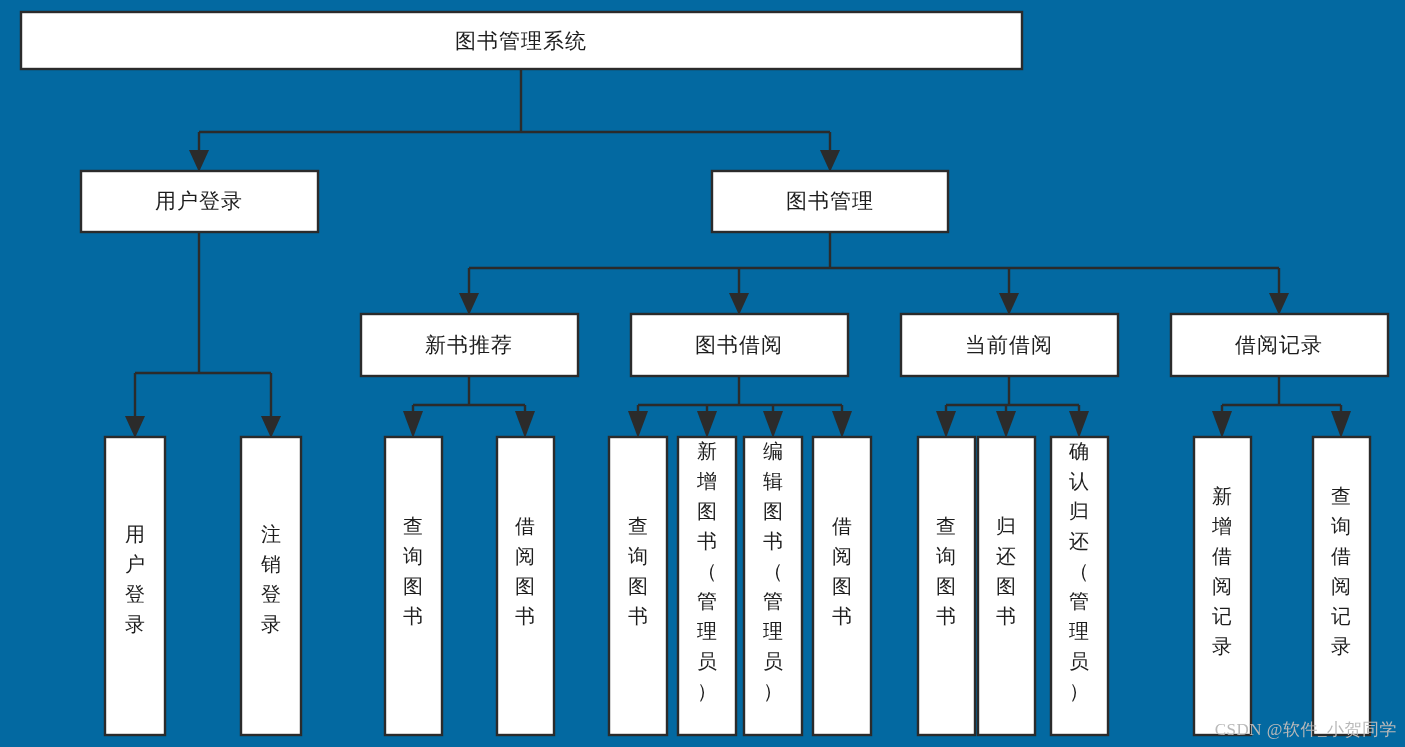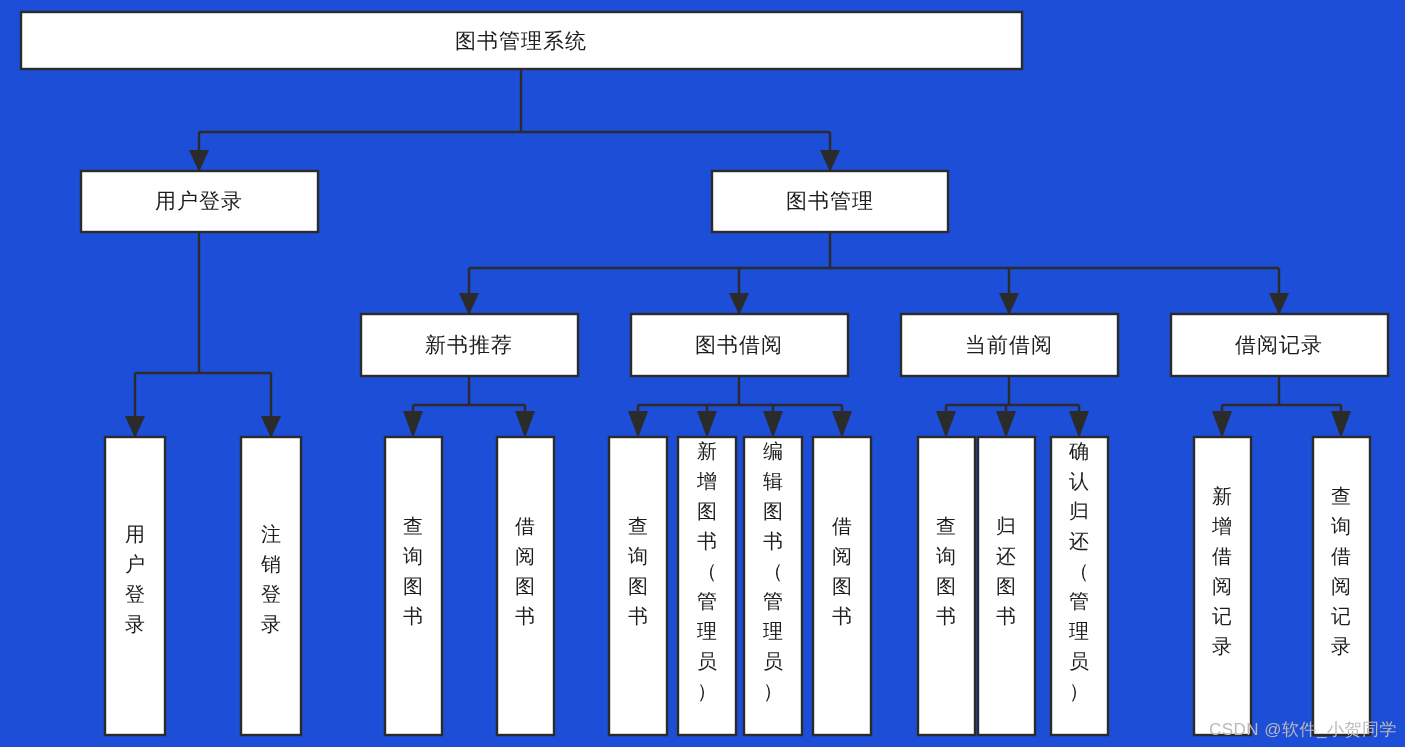--- a/index.html
+++ b/index.html
@@ -11,21 +11,21 @@
   body {
     width: 1405px;
     height: 747px;
     font-family: "DejaVu Sans", "Liberation Sans", sans-serif;
     overflow: hidden;
   }
   #diagram-root {
     position: relative;
     width: 1405px;
     height: 747px;
-    background: #1d4ed8;
+    background: #0369a1;
   }
   svg#tree-svg {
     position: absolute;
     left: 0;
     top: 0;
     width: 1405px;
     height: 747px;
     display: block;
   }
   .node-rect {
@@ -54,21 +54,21 @@
   .node-label-v {
     font-family: "DejaVu Sans", "Liberation Sans", sans-serif;
     font-size: 20px;
     fill: #1d1d1d;
     text-anchor: middle;
   }
   .watermark {
     position: absolute;
     right: 8px;
     bottom: 6px;
-    font-family: Liberation Sans, sans-serif;
+    font-family: Liberation Serif, serif;
     font-size: 17px;
     color: #b9b9b9;
     white-space: nowrap;
     letter-spacing: 0.5px;
     pointer-events: none;
   }
 </style>
 </head>
 <body>
 

